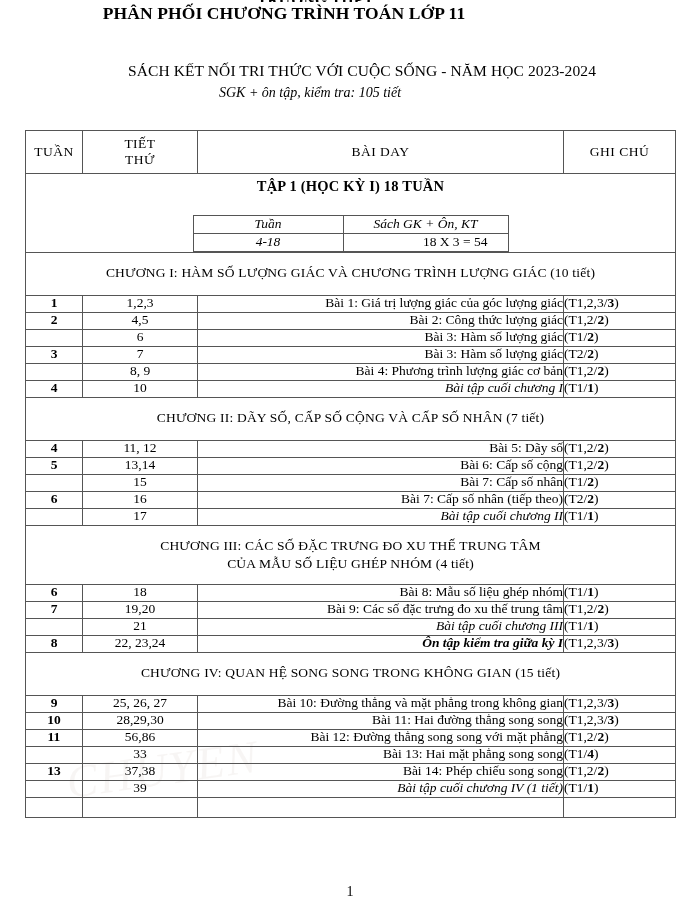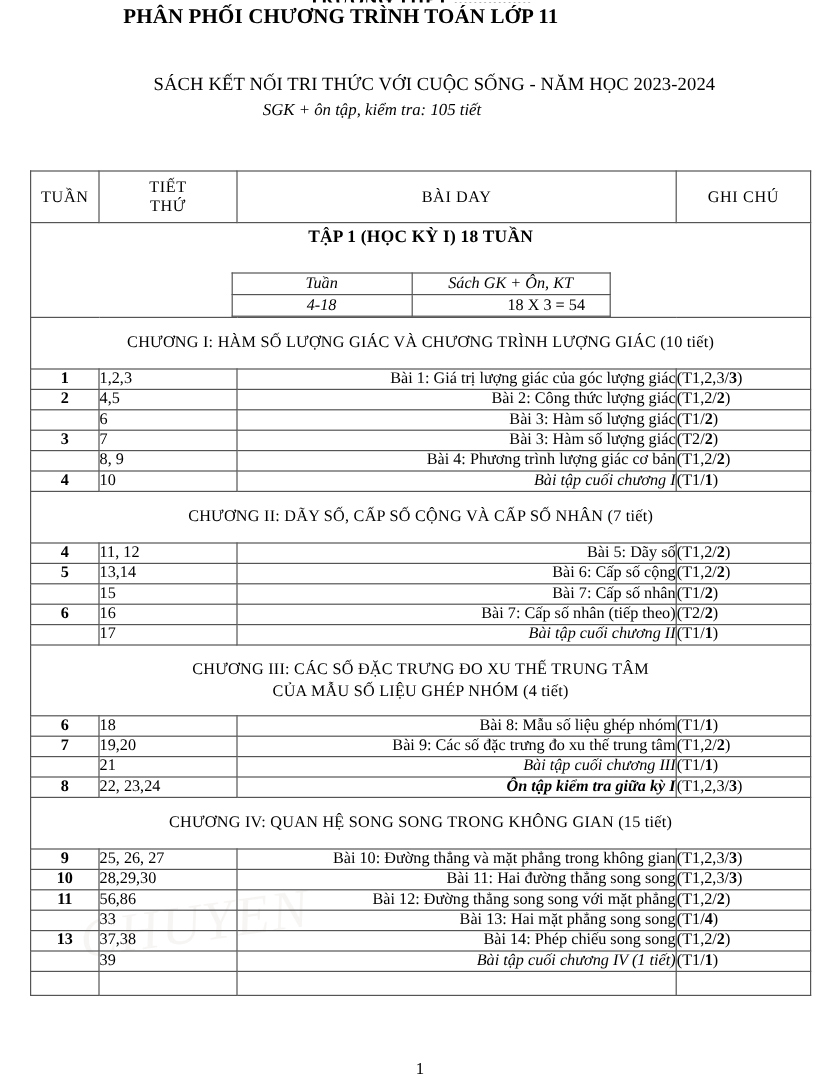--- a/index.html
+++ b/index.html
@@ -83,21 +83,21 @@
     width: 620px;
     text-align: center;
     font-size: 14px;
     font-style: italic;
   }
 
   
   .main-table {
     position: absolute;
     left: 25px;
-    top: 142px;
+    top: 130px;
     width: 650px;
     border-collapse: collapse;
     table-layout: fixed;
   }
   .main-table td, .main-table th {
     border: 1px solid #555555;
     padding: 0;
     vertical-align: middle;
     font-size: 13.5px;
     line-height: 1.08;
@@ -168,21 +168,21 @@
   }
   .chap.two-row { height: 58px; line-height: 1.3; }
 
   
   .r-week {
     text-align: center;
     font-weight: bold;
     font-size: 14px;
   }
   .r-period {
-    text-align: left;
+    text-align: center;
     font-size: 14px;
   }
   .r-lesson {
     text-align: right;
     padding-left: 6px;
     font-size: 14px;
     white-space: nowrap;
   }
   .r-note {
     text-align: left;

